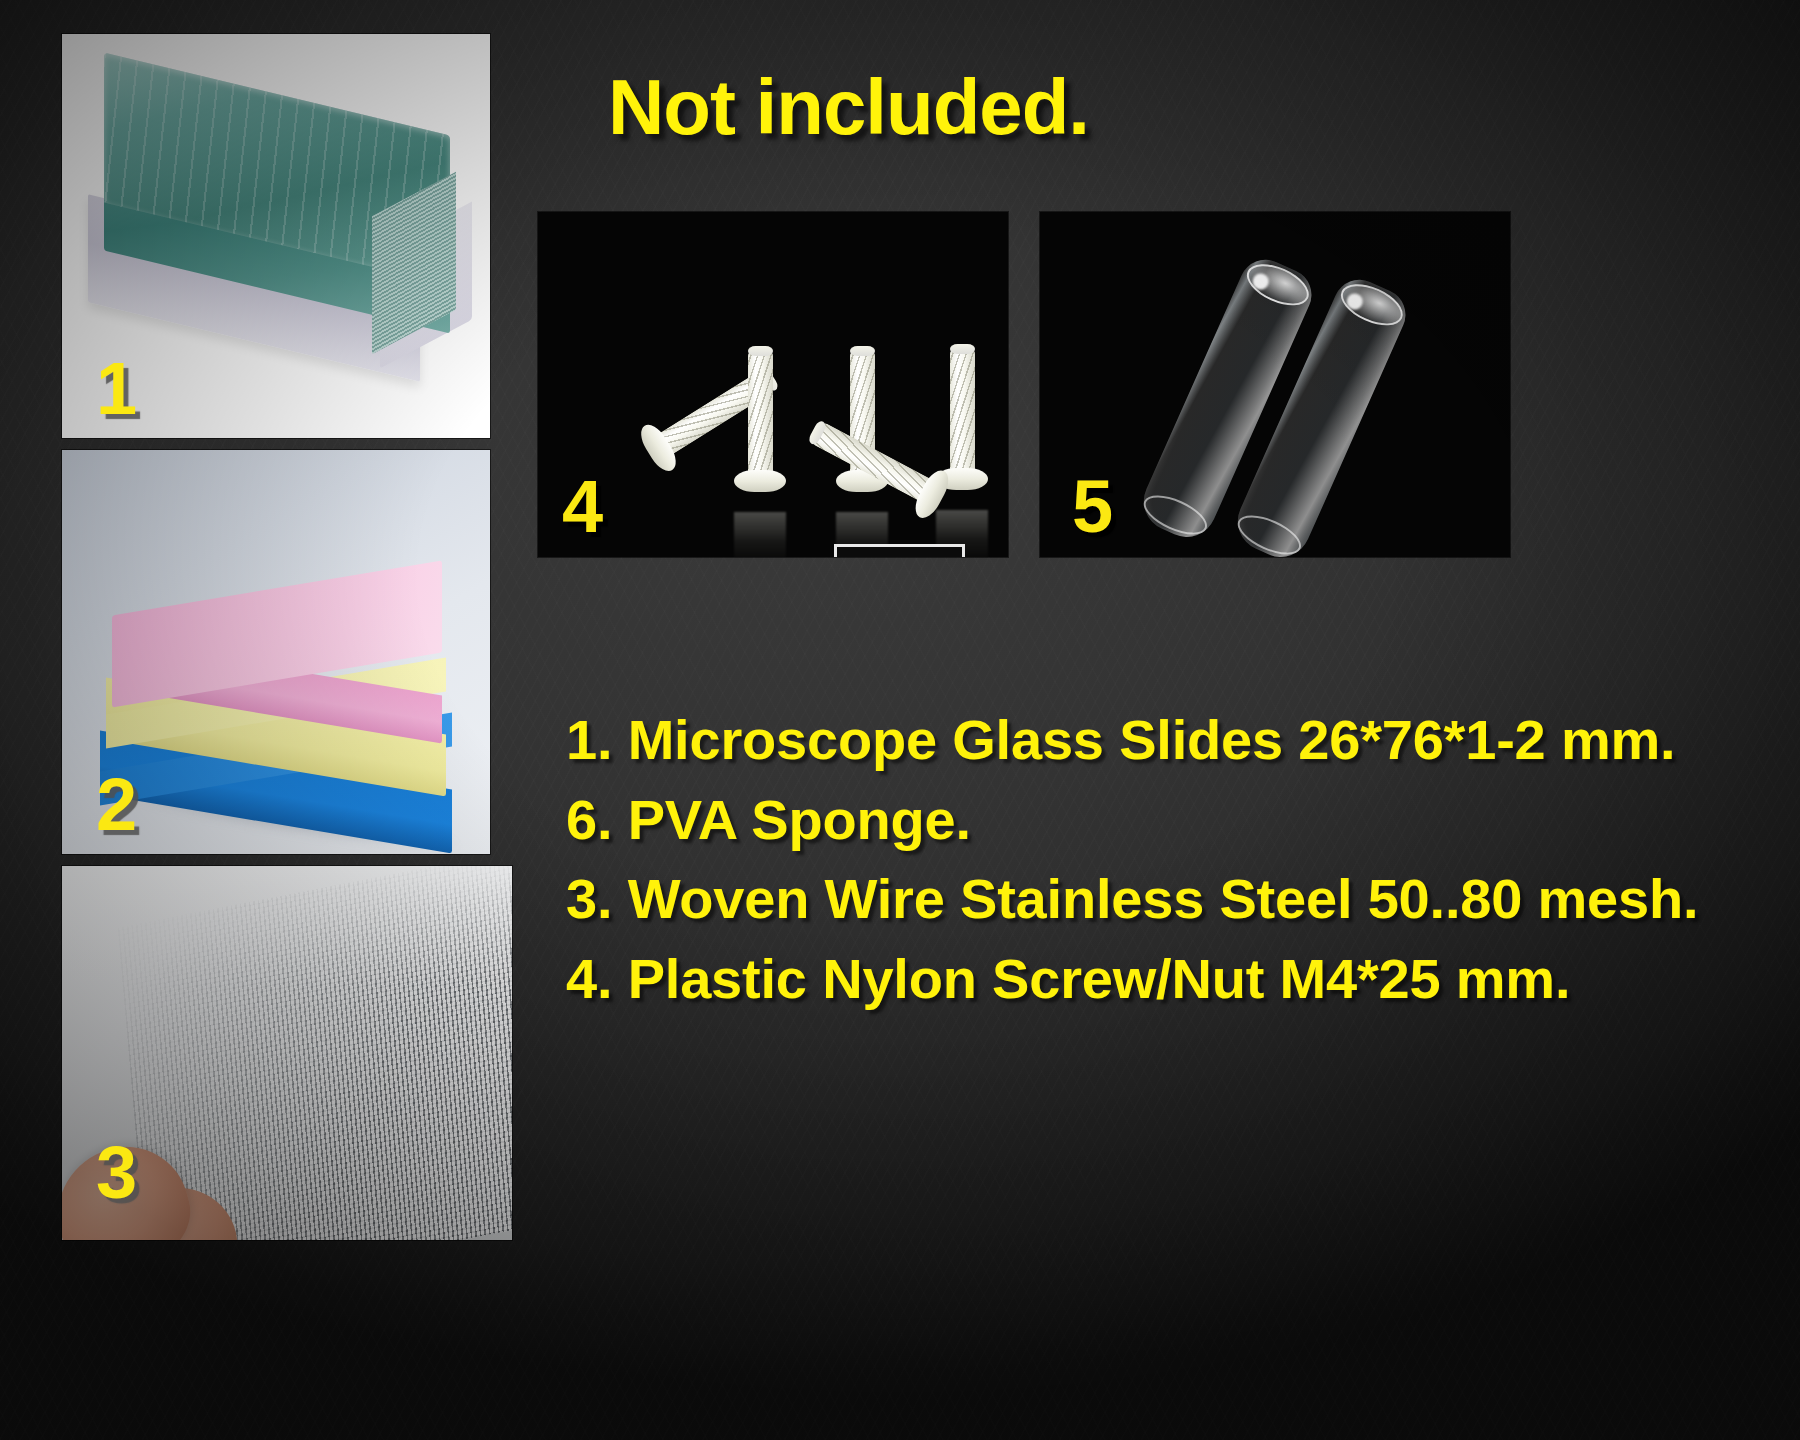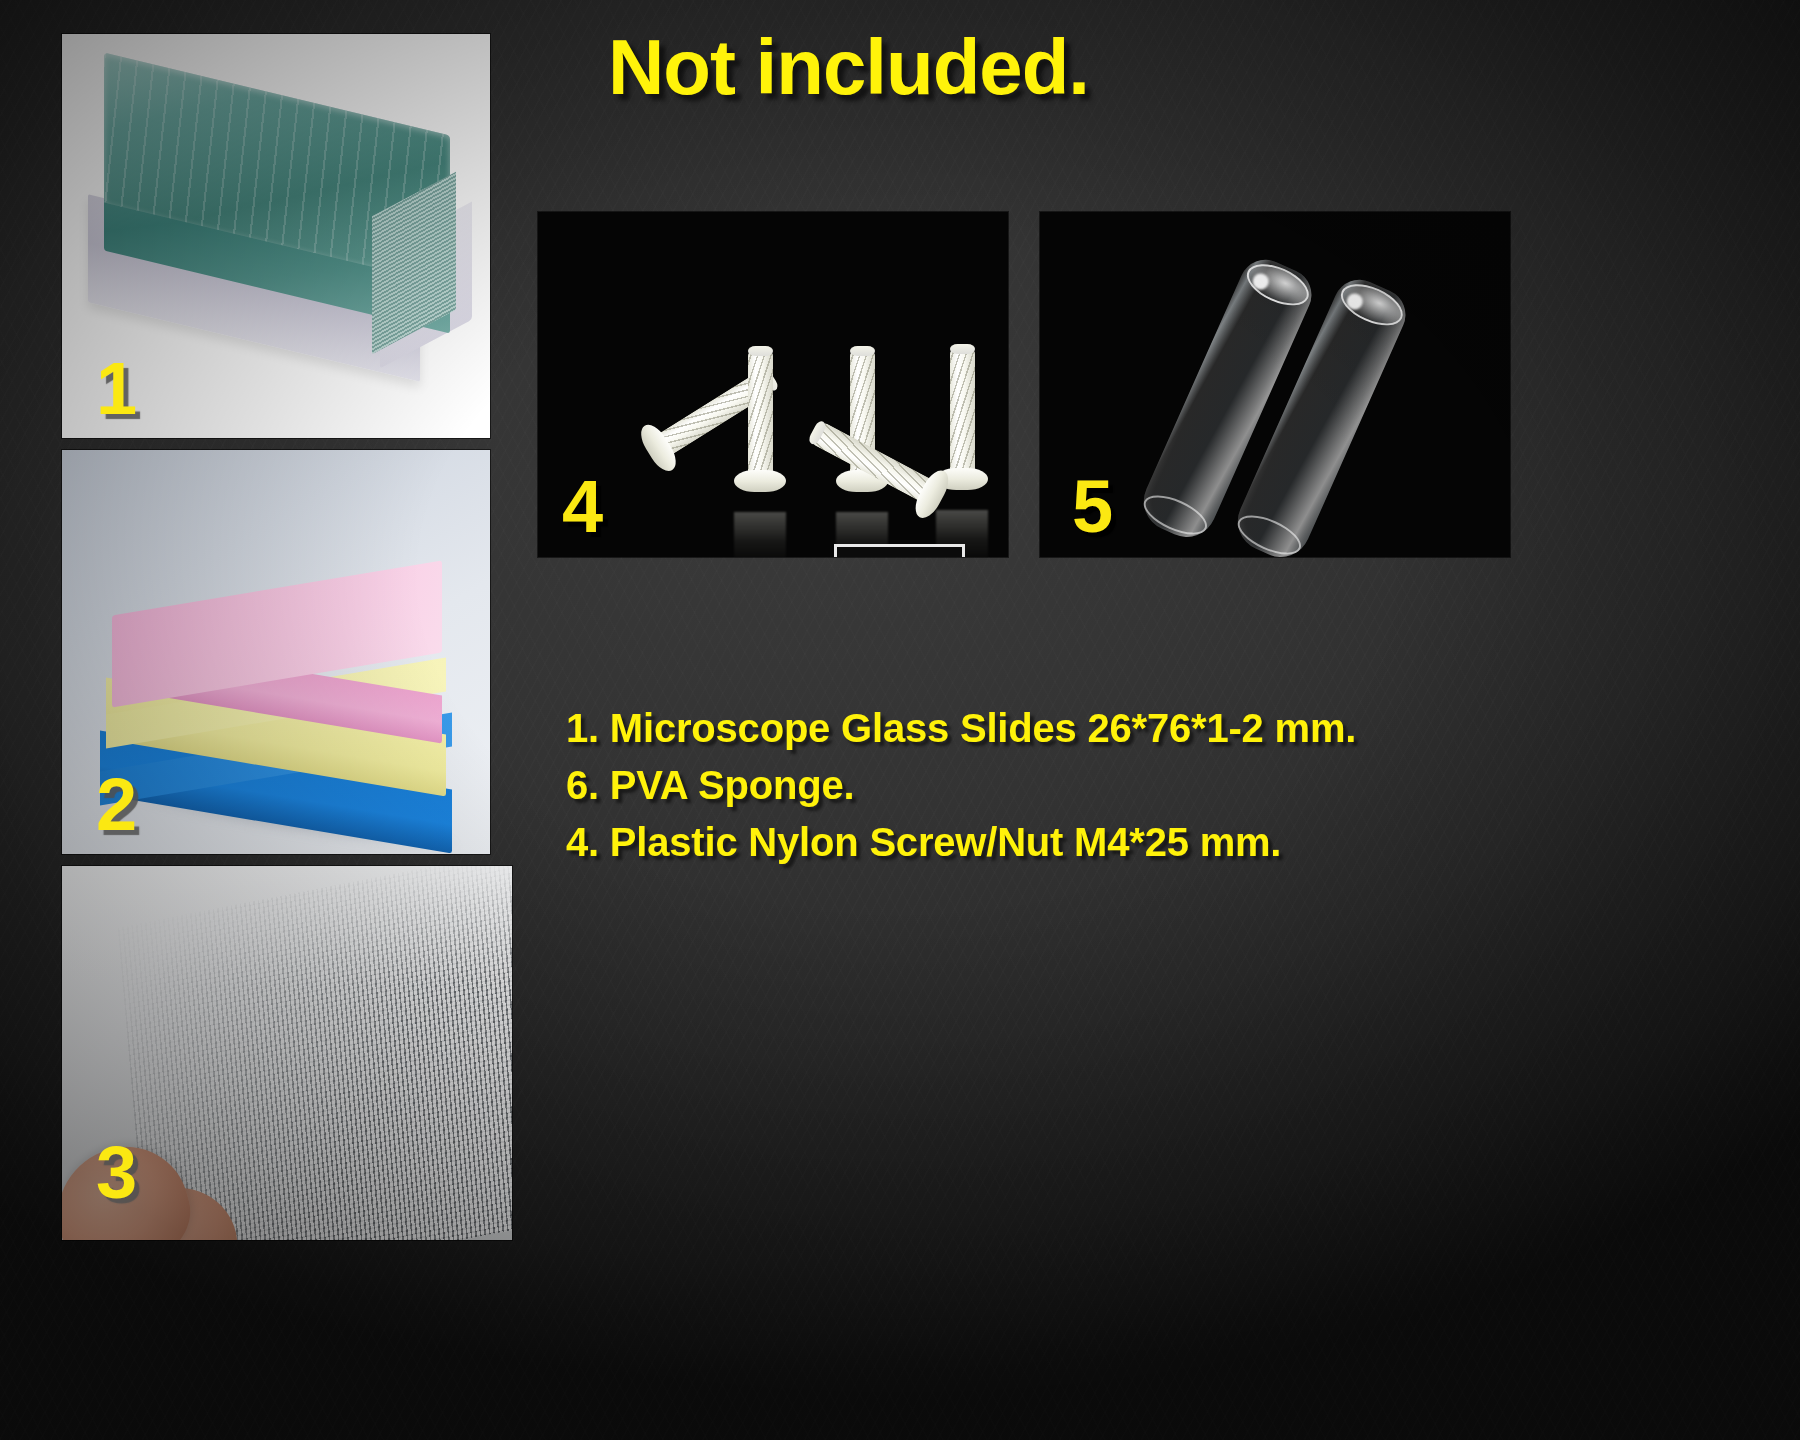--- a/index.html
+++ b/index.html
@@ -248,30 +248,30 @@
     z-index: 30;
   }
   .head-line {
     color: #fff30a;
     font-weight: bold;
     line-height: 1.0;
     white-space: nowrap;
     text-shadow: 6px 6px 4px rgba(0,0,0,.55);
     font-family: "Liberation Sans", sans-serif;
   }
-  #head1 { font-size: 78px; letter-spacing: -1px; }
+  #head1 { font-size: 78px; letter-spacing: -1px; margin-top: 40px; }
   #head2 { font-size: 62px; margin-top: 14px; letter-spacing: -.5px; }
 
   #speclist {
     position: absolute; left: 566px; top: 700px; width: 1120px; z-index: 30;
   }
   .spec-line {
     color: #fff20a;
     font-weight: bold;
-    font-size: 40px;
+    font-size: 56px;
     line-height: 1.42;
     white-space: nowrap;
     text-shadow: 4px 4px 3px rgba(0,0,0,.5);
     font-family: "Liberation Sans", sans-serif;
     letter-spacing: -0.2px;
   }
 
   
   #badge1 { left: 96px; top: 352px; font-size: 74px; }
   #badge2 { left: 96px; top: 768px; font-size: 74px; }
@@ -368,16 +368,17 @@
   </div>
   <div class="badge ondark" id="badge5">5</div>
 
   <div id="headline">
     <div class="head-line" id="head1">Not included.</div>
   </div>
 
   <div id="speclist">
     <div class="spec-line">1. Microscope Glass Slides 26*76*1-2 mm.</div>
     <div class="spec-line">6. PVA Sponge.</div>
+    <div class="spec-line">3. Woven Wire Stainless Steel 50..80 mesh.</div>
     <div class="spec-line">4. Plastic Nylon Screw/Nut M4*25 mm.</div>
   </div>
 
 </div>
 
 </body></html>

